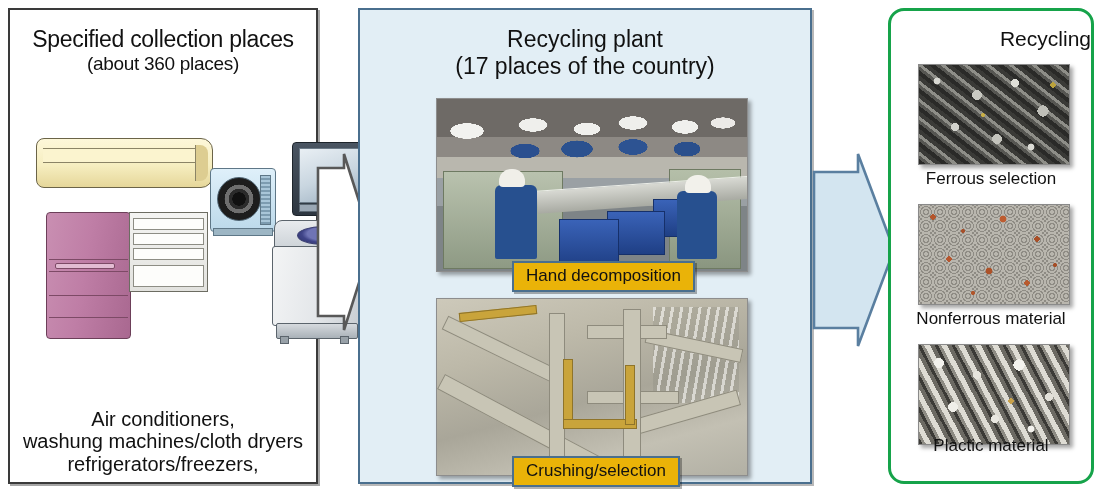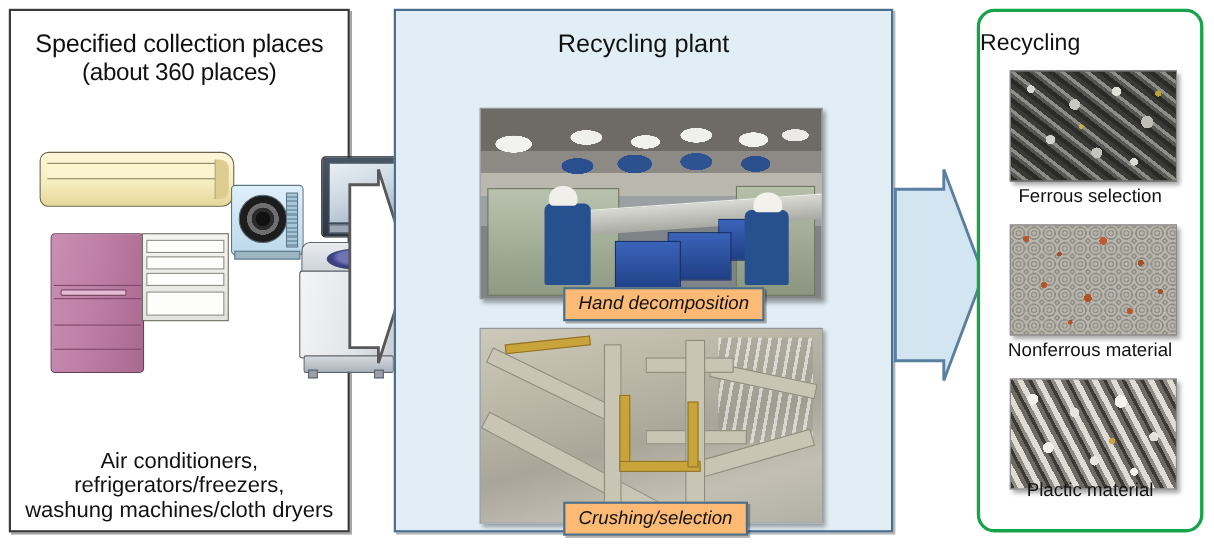--- a/index.html
+++ b/index.html
@@ -16,21 +16,21 @@
   #left-panel{
     position:absolute;left:8px;top:8px;width:310px;height:476px;
     background:#fff;border:2px solid #3a3a3a;box-sizing:border-box;
     box-shadow:2px 2px 0 rgba(0,0,0,.35);
   }
   #left-title{
     position:absolute;left:0;top:16px;width:100%;
     text-align:center;line-height:1.18;
     font-size:23px;color:#111;letter-spacing:-.3px;
   }
-  #left-title .l2{font-size:22px;}
+  #left-title .l2{font-size:19px;}
 
   #appliances{position:absolute;left:0;top:110px;width:100%;height:220px;}
 
   
   .ac-wall{
     position:absolute;left:26px;top:18px;width:175px;height:48px;
     background:linear-gradient(#fdf7d9 0%,#f6eec0 55%,#e6d79a 100%);
     border:1.6px solid #6b6448;border-radius:8px 12px 12px 8px;
   }
   .ac-wall:before{
@@ -187,34 +187,34 @@
   #photo-crush .b8{right:6px;top:106px;width:112px;height:14px;transform:rotate(-16deg);}
   #photo-crush .yel{position:absolute;background:#c9a43b;border:1px solid #8f742a;}
   #photo-crush .y1{left:22px;top:10px;width:76px;height:7px;transform:rotate(-6deg);}
   #photo-crush .y2{left:126px;top:60px;width:8px;height:66px;}
   #photo-crush .y3{left:126px;top:120px;width:72px;height:8px;}
   #photo-crush .y4{left:188px;top:66px;width:8px;height:58px;}
   #photo-crush .pipe{position:absolute;right:8px;top:8px;width:86px;height:96px;
     background:repeating-linear-gradient(100deg,rgba(255,255,255,.5) 0 3px,rgba(130,130,120,.25) 3px 9px);}
 
   .photo-label{
-    position:absolute;background:#fdba74;border:2px solid #4a6f8e;
+    position:absolute;background:#eab308;border:2px solid #4a6f8e;
     box-shadow:2px 2px 0 rgba(0,0,0,.3);
-    font-size:17px;color:#111;padding:3px 12px 4px;white-space:nowrap;font-style:italic;
+    font-size:17px;color:#111;padding:3px 12px 4px;white-space:nowrap;
   }
   #label-hand{left:152px;top:251px;}
   #label-crush{left:152px;top:446px;}
 
   
   #right-panel{
     position:absolute;left:888px;top:8px;width:206px;height:476px;
     background:#fff;border:3px solid #16a34a;border-radius:16px;box-sizing:border-box;
   }
   #right-title{
-    position:absolute;left:0;top:16px;width:100%;text-align:left;
+    position:absolute;left:0;top:16px;width:100%;text-align:right;
     font-size:21px;color:#111;
   }
   .mat-photo{position:absolute;left:27px;width:150px;height:99px;box-shadow:3px 3px 4px rgba(0,0,0,.35);border:1px solid #8a8a8a;}
   .mat-cap{position:absolute;left:0;width:100%;text-align:center;font-size:17px;color:#111;}
 
   #mat1{top:53px;
     background:
       radial-gradient(circle 5px at 18px 16px,#d8d8d2 0 70%,transparent 71%),
       radial-gradient(circle 7px at 58px 30px,#c9c9c2 0 70%,transparent 71%),
       radial-gradient(circle 6px at 96px 18px,#e0e0d8 0 70%,transparent 71%),
@@ -318,32 +318,33 @@
         <div class="body"></div>
         <div class="base"></div>
         <div class="leg lgl"></div>
         <div class="leg lgr"></div>
       </div>
 
     </div>
 
     <div id="left-foot">
       <span class="sm">Air conditioners,</span>
+      <span class="sm">washung machines/cloth dryers</span>
       <span class="sm">refrigerators/freezers,</span>
-      <span class="sm">washung machines/cloth dryers</span>
     </div>
   </div>
 
   <svg id="arrow-left-svg" viewBox="0 0 58 180">
     <polygon points="2,16 28,16 28,2 56,90 28,178 28,164 2,164" fill="#ffffff" stroke="#585858" stroke-width="2.6" stroke-linejoin="miter"></polygon>
   </svg>
 
   <div id="mid-panel">
     <div id="mid-title">
       <div>Recycling plant</div>
+      <div>(17 places of the country)</div>
     </div>
 
     <div class="photo" id="photo-hand">
       <div class="mach"></div>
       <div class="mach2"></div>
       <div class="belt"></div>
       <div class="crate c3"></div>
       <div class="crate c2"></div>
       <div class="crate c1"></div>
       <div class="worker w1"></div>

